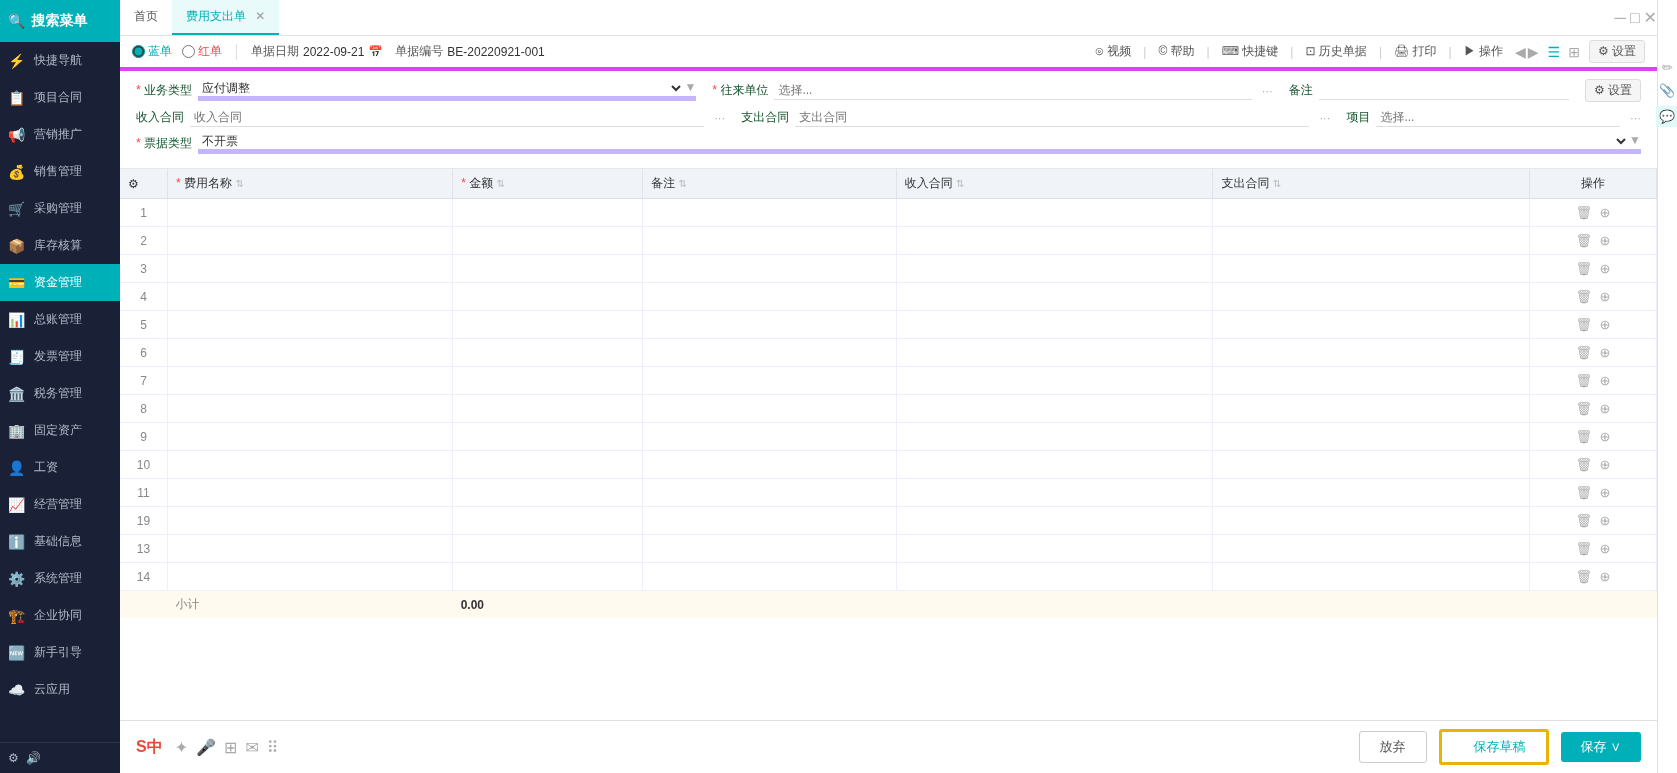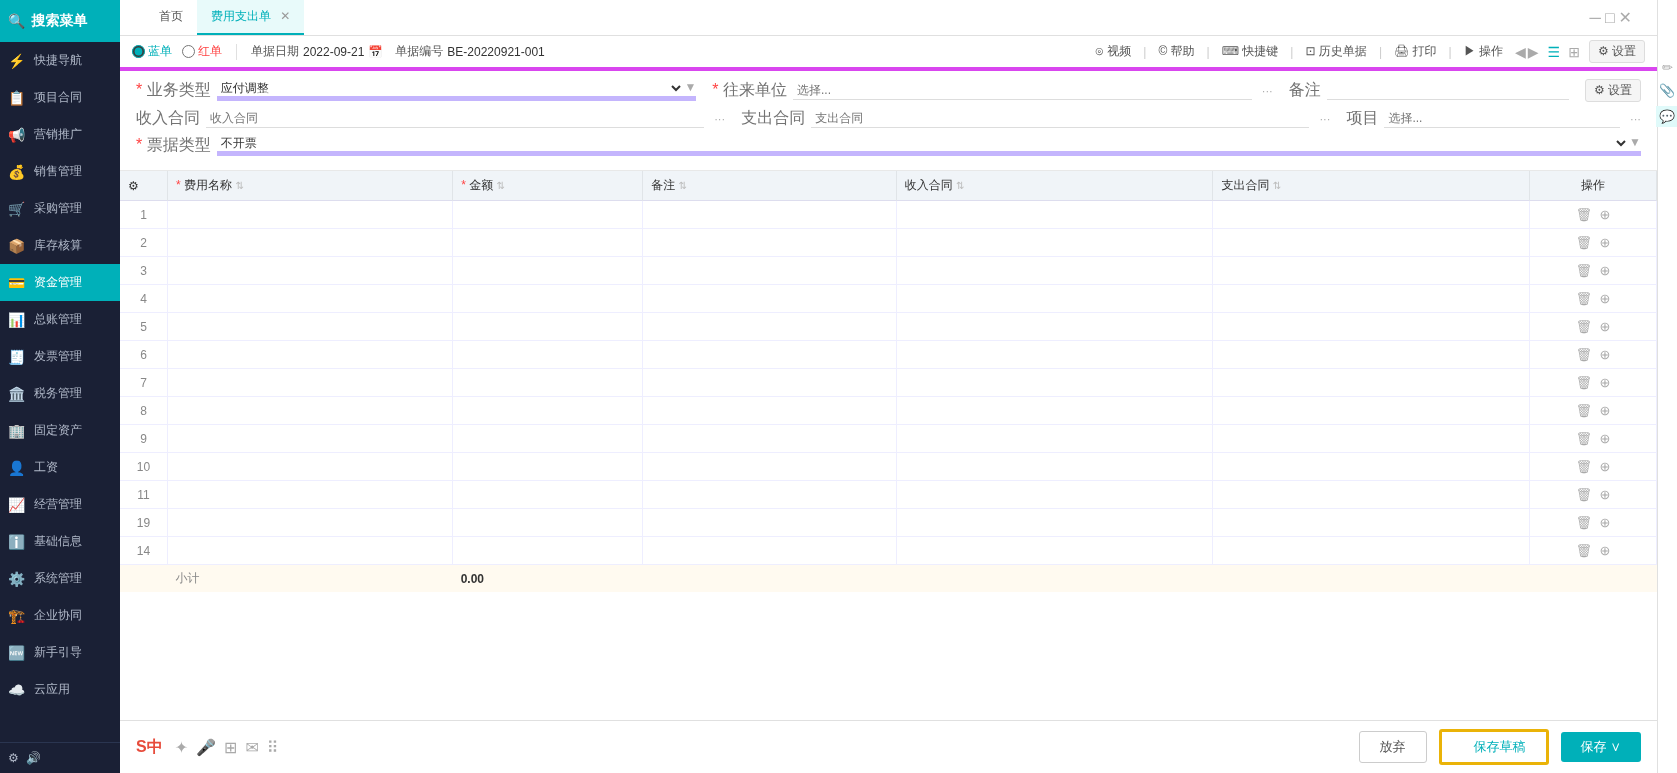--- a/index.html
+++ b/index.html
@@ -54,21 +54,21 @@
       background: #f5f6fa;
       overflow: hidden;
     }
 
     
     .tab-bar {
       display: flex;
       align-items: center;
       background: #fff;
       border-bottom: 1px solid #e0e0e0;
-      padding: 0 25px;
+      padding: 0 0;
       min-height: 36px;
     }
     .tab {
       padding: 8px 14px;
       font-size: 12px;
       cursor: pointer;
       color: #555;
       border-bottom: 2px solid transparent;
     }
     .tab.active {
@@ -132,23 +132,23 @@
       gap: 16px;
       margin-bottom: 6px;
     }
     .form-field {
       display: flex;
       align-items: center;
       gap: 6px;
       flex: 1;
     }
     .form-field label {
-      color: #737373;
+      color: #14532d;
       white-space: nowrap;
-      font-size: 16px;
+      font-size: 12px;
     }
     .form-field label.required::before {
       content: '* ';
       color: #f44;
     }
     .form-input {
       flex: 1;
       border: none;
       border-bottom: 1px solid #ddd;
       outline: none;
@@ -677,20 +677,32 @@
       <td></td>
       <td></td>
       <td></td>
       <td></td>
       <td class="ops">
         <span class="op-icon">🗑</span>
         <span class="op-icon">⊕</span>
       </td>
     </tr>
           <tr>
+      <td class="row-num">13</td>
+      <td></td>
+      <td></td>
+      <td></td>
+      <td></td>
+      <td></td>
+      <td class="ops">
+        <span class="op-icon">🗑</span>
+        <span class="op-icon">⊕</span>
+      </td>
+    </tr>
+          <tr>
       <td class="row-num">14</td>
       <td></td>
       <td></td>
       <td></td>
       <td></td>
       <td></td>
       <td class="ops">
         <span class="op-icon">🗑</span>
         <span class="op-icon">⊕</span>
       </td>

